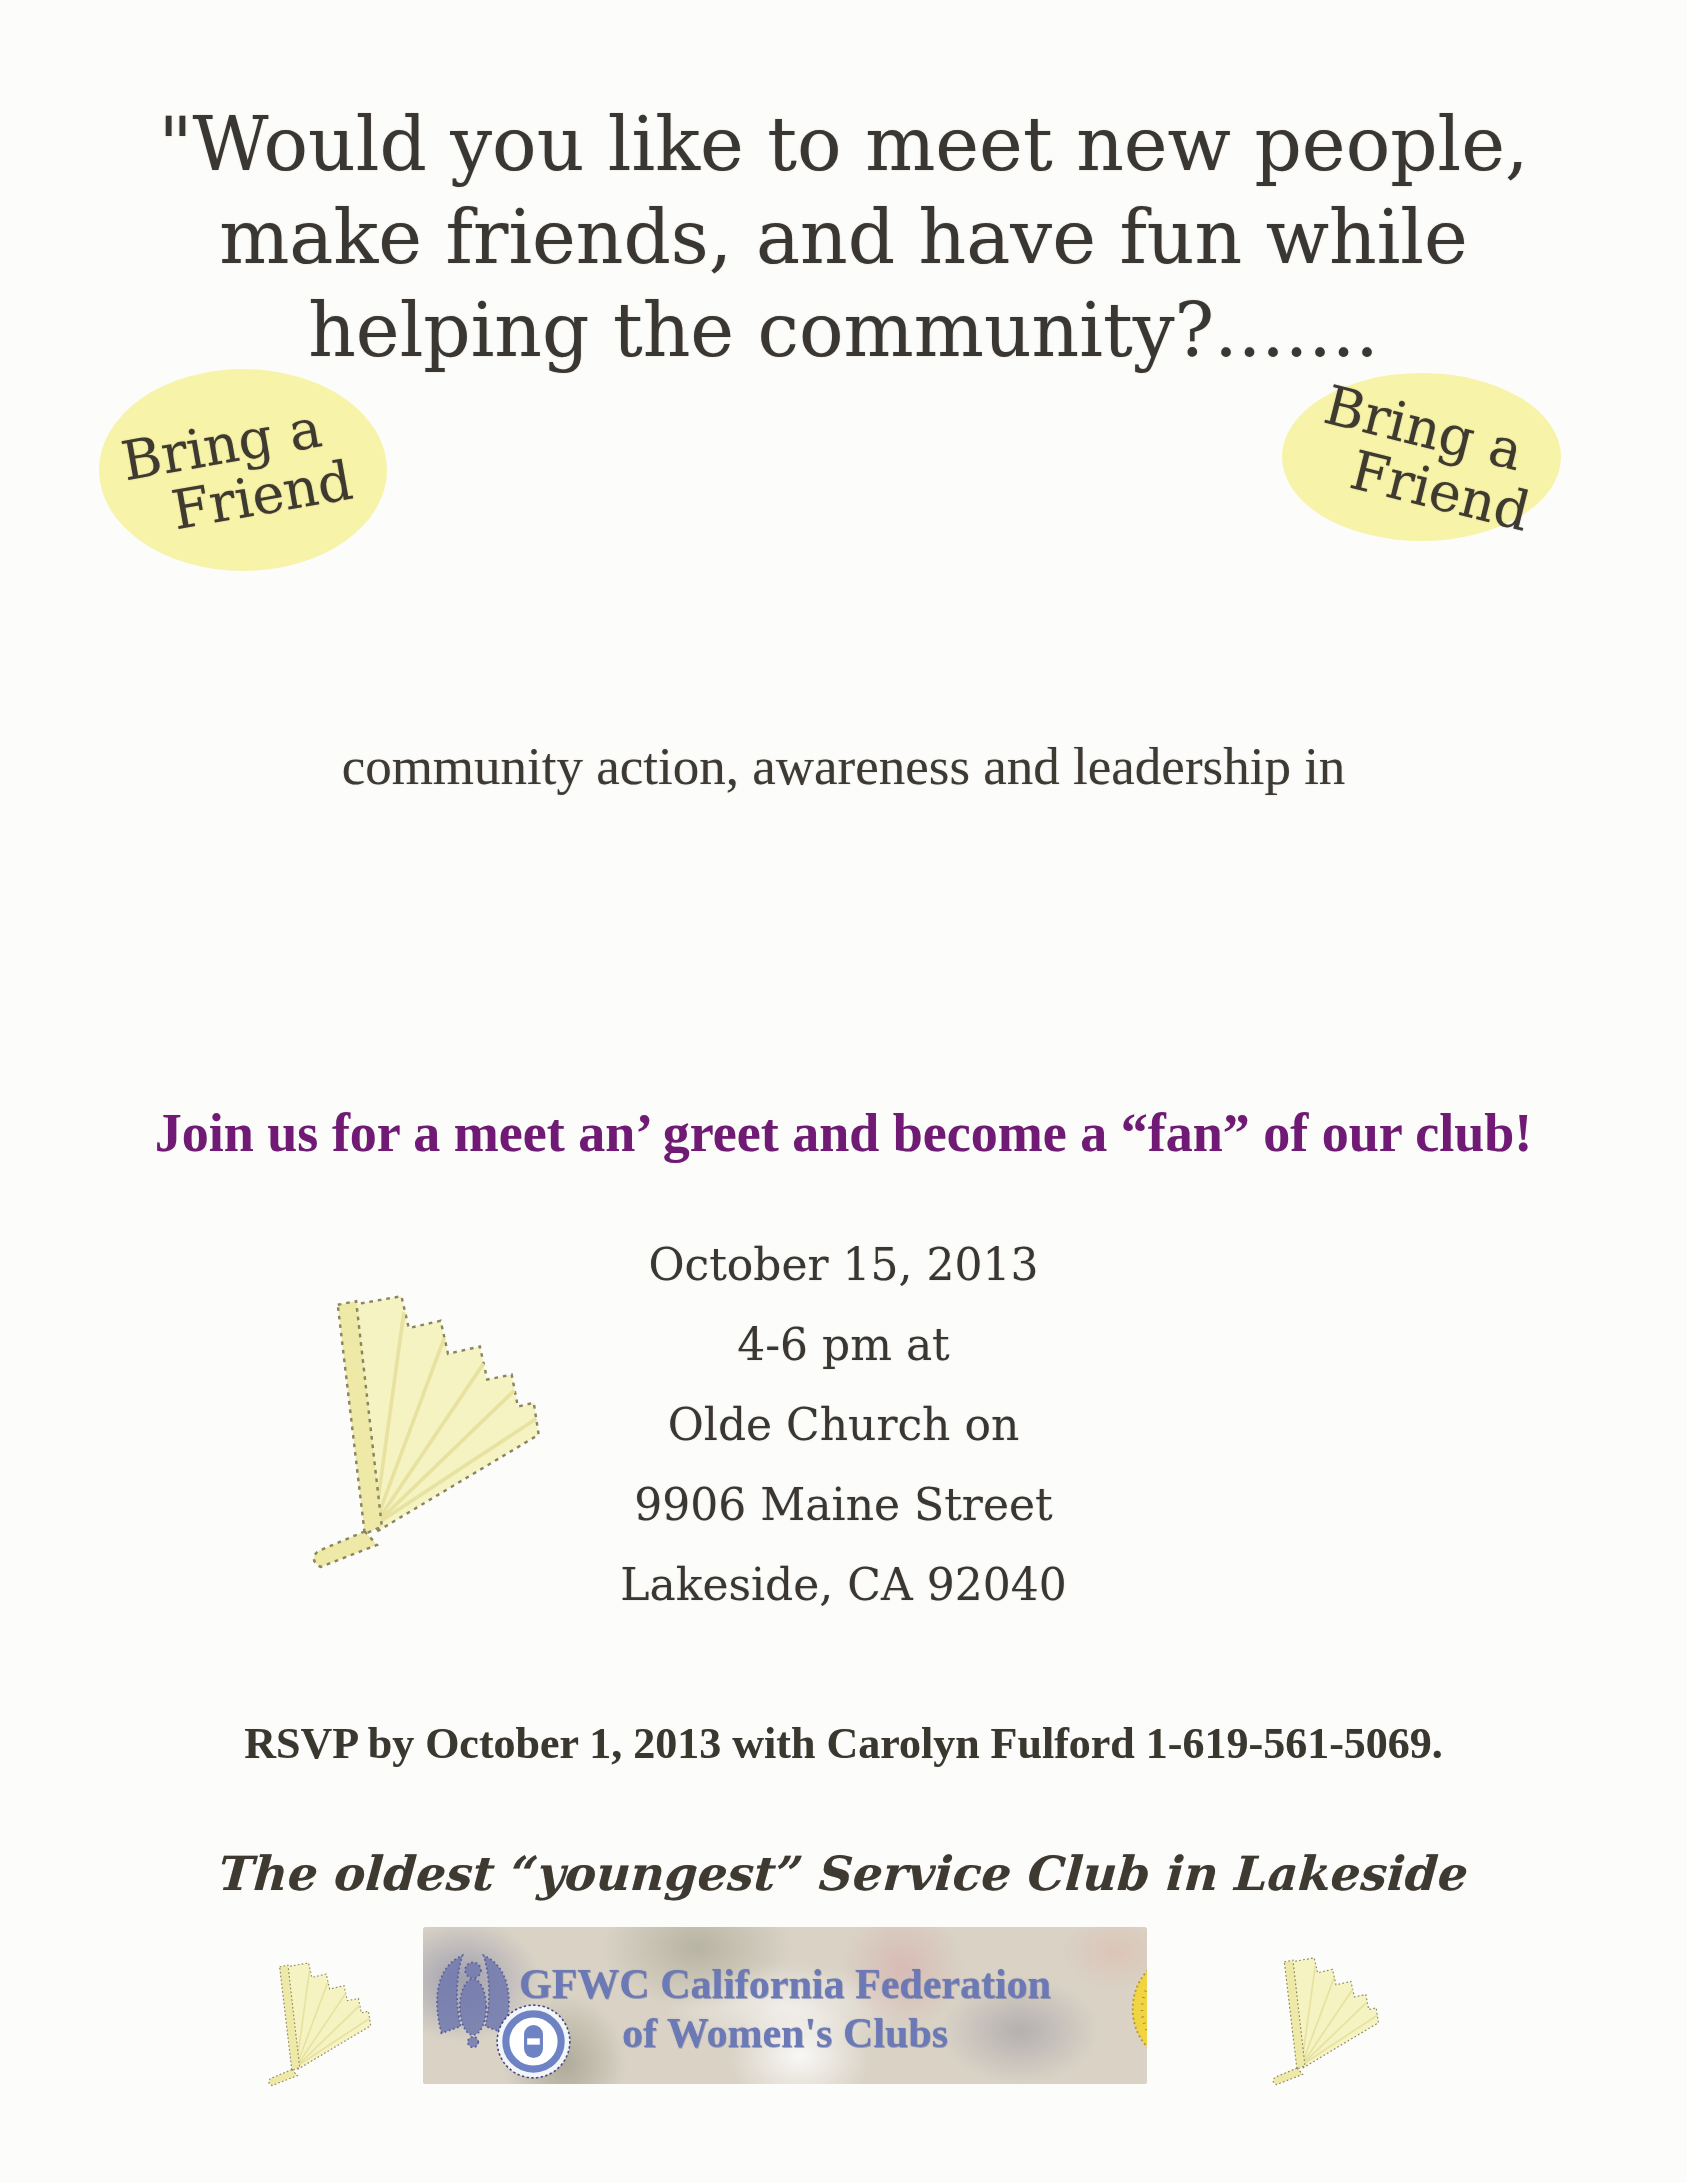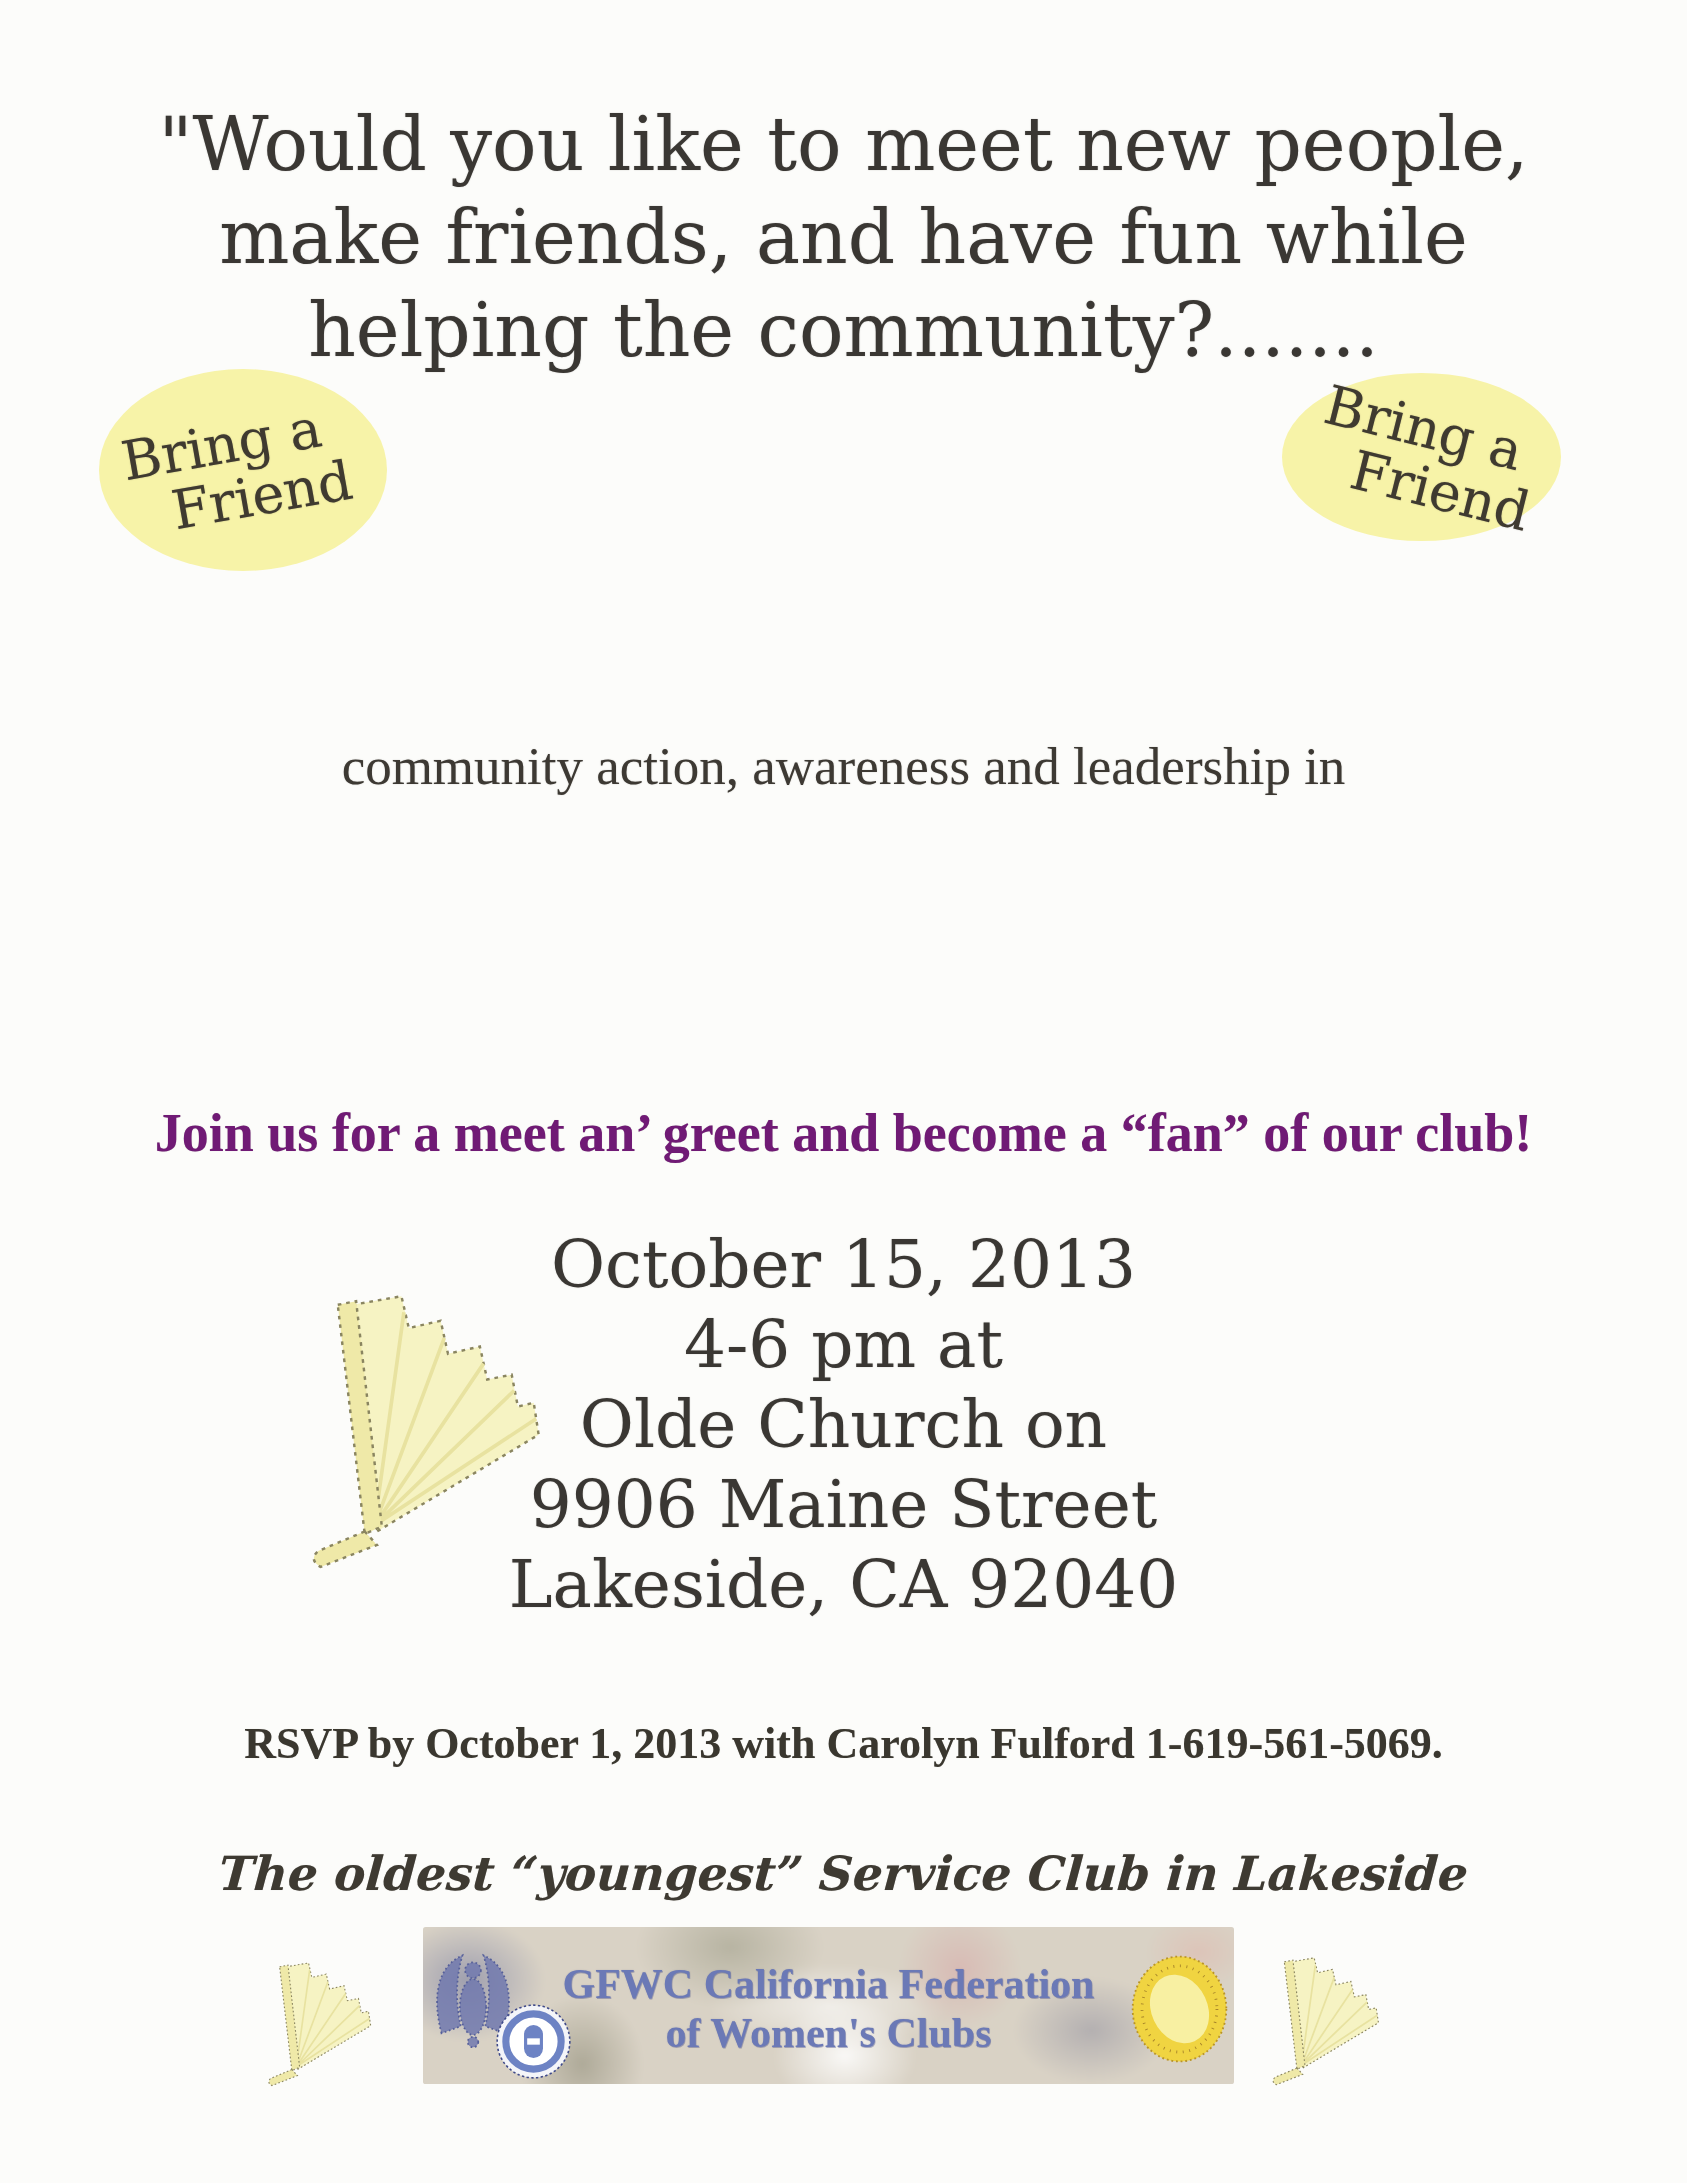--- a/index.html
+++ b/index.html
@@ -60,21 +60,21 @@
     font-size:54px;line-height:66px;
     font-weight:bold;
     color:#701a75;
     text-shadow:0 0 0.7px rgba(61,57,51,.3);
   }
   
   .event{
     position:absolute;top:1225px;left:0;width:100%;
     text-align:center;
     font-family:"DejaVu Serif", serif;
-    font-size:66px;line-height:80px;
+    font-size:44px;line-height:80px;
     color:#3a3733;
     text-shadow:0 0 1.3px rgba(58,55,51,.3);
   }
   
   .rsvp{
     position:absolute;top:1712px;left:0;width:100%;
     text-align:center;
     font-size:44px;line-height:64px;font-weight:bold;
     color:#3a372f;
     text-shadow:0 0 0.7px rgba(58,55,47,.35);
@@ -85,21 +85,21 @@
     text-align:center;
     font-family:"DejaVu Serif", serif;
     font-style:italic;font-weight:bold;
     font-size:47px;line-height:61px;
     transform:skewX(-4deg);
     color:#3e3a32;
     text-shadow:0 0 0.7px rgba(62,58,50,.4);
   }
   
   .banner{
-    position:absolute;left:423px;top:1927px;width:811px;height:157px;
+    position:absolute;left:423px;top:1927px;width:724px;height:157px;
     overflow:hidden;border-radius:2.6px;
   }
   .banner-bg{
     position:absolute;inset:-5.3px;
     background-color:#d9d2c5;
     background-image:
       radial-gradient(ellipse 126px 99px at 6% 35%, rgba(112,118,156,.55), transparent 62%),
       radial-gradient(ellipse 99px 112px at 20% 85%, rgba(128,126,104,.48), transparent 62%),
       radial-gradient(ellipse 152px 99px at 38% 15%, rgba(150,150,128,.5), transparent 62%),
       radial-gradient(ellipse 119px 93px at 52% 80%, rgba(255,255,255,.85), transparent 60%),

